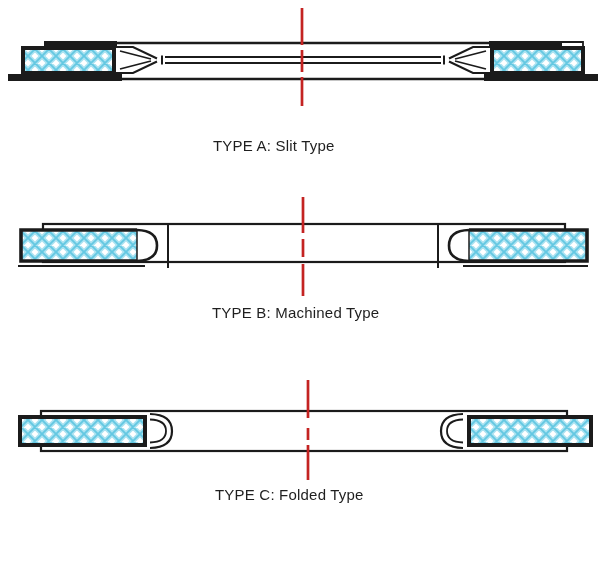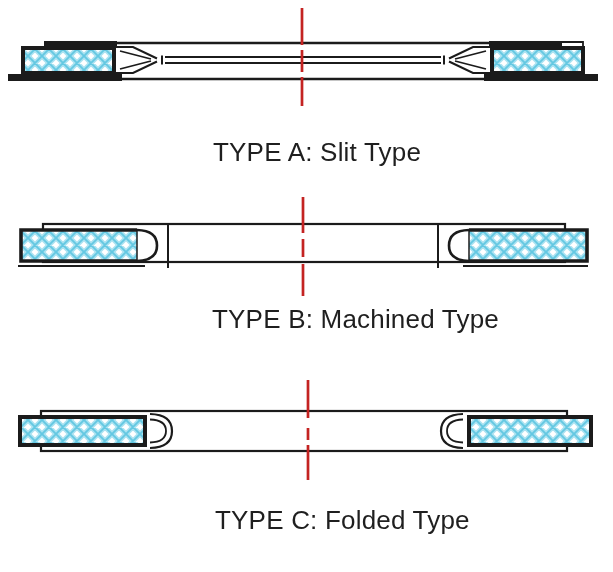--- a/index.html
+++ b/index.html
@@ -12,28 +12,28 @@
   }
   html,body{margin:0;padding:0;}
   body{
     width:613px;height:572px;position:relative;overflow:hidden;
     background:var(--background);
     font-family:"Liberation Sans", sans-serif;
   }
   .stage{position:absolute;top:0;left:0;}
   .lbl{
     position:absolute;
-    font-size:26px;
+    font-size:15px;
     color:var(--text);
     letter-spacing:.2px;
     white-space:nowrap;
   }
   .lbl-a{left:213px;top:137px;}
   .lbl-b{left:212px;top:304px;}
-  .lbl-c{left:215px;top:505px;}
+  .lbl-c{left:215px;top:486px;}
   
   .fill-black{fill:var(--outline);stroke:none;}
   .s-thick{stroke:var(--outline);stroke-width:4;fill:none;}
   .s-thick36{stroke:var(--outline);stroke-width:3.6;fill:none;}
   .s-med{stroke:var(--outline);stroke-width:2.4;fill:none;}
   .s-2{stroke:var(--outline);stroke-width:2;fill:none;}
   .s-22{stroke:var(--outline);stroke-width:2.2;fill:none;}
   .s-26{stroke:var(--outline);stroke-width:2.6;fill:none;}
   .s-thin{stroke:var(--outline);stroke-width:1.8;fill:none;}
   .s-15{stroke:var(--outline);stroke-width:1.5;fill:none;}

